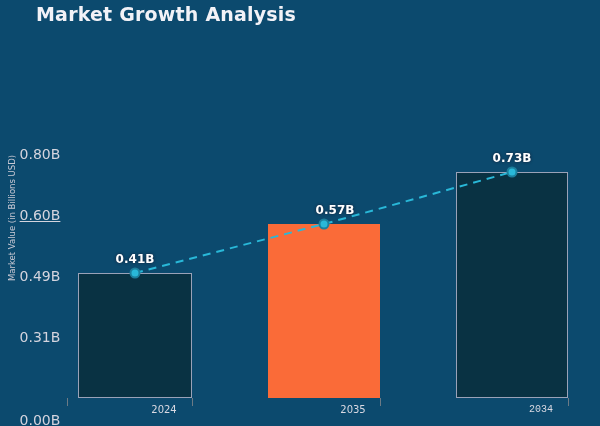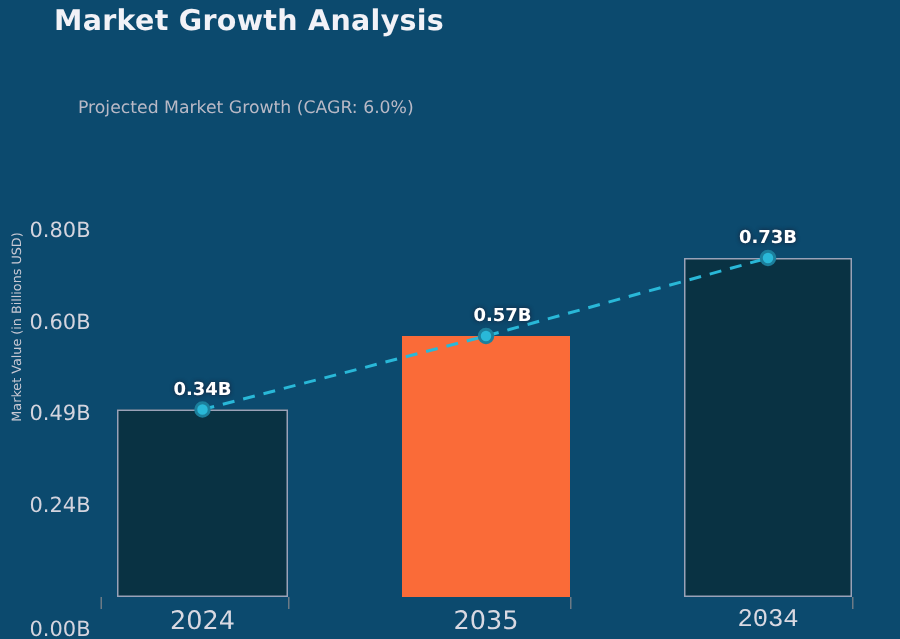--- a/index.html
+++ b/index.html
@@ -57,25 +57,26 @@
   .y-tick-wrap {
     position: absolute;
     left: 0;
     top: 0;
     width: 68px;
     height: 426px;
   }
   .x-tick {
     position: absolute;
     top: 404px;
-    font-size: 17px;
+    font-size: 10px;
     color: #d9d9e2;
     text-align: left;
     transform: translateX(-50%);
     white-space: nowrap;
+    margin-left: 29px;
   }
   .axis-tickmark {
     position: absolute;
     width: 1px;
     background: #6c7a85;
   }
   .bar {
     position: absolute;
     box-sizing: border-box;
   }
@@ -114,50 +115,49 @@
     transform: translate(-50%, -50%);
     box-sizing: border-box;
   }
 </style>
 </head>
 <body>
 
 <div id="chart-root">
 
   <div id="chart-title">Market Growth Analysis</div>
-  <div id="chart-subtitle">Projected Market Growth (CAGR: 6.0%)</div>
 
   <div id="y-axis-label">Market Value (in Billions USD)</div>
 
   <div class="y-tick-wrap">
     <div class="y-tick" style="top:420px;">0.00B</div>
-    <div class="y-tick" style="top:337px;">0.24B</div>
+    <div class="y-tick" style="top:337px;">0.31B</div>
     <div class="y-tick" style="top:276px;">0.49B</div>
-    <div class="y-tick" style="top:215px;">0.60B</div>
+    <div class="y-tick" style="top:215px;text-decoration:underline;">0.60B</div>
     <div class="y-tick" style="top:154px;">0.80B</div>
   </div>
 
   <div class="axis-tickmark" style="left:67px; top:398px; height:8px;"></div>
   <div class="axis-tickmark" style="left:192px; top:398px; height:8px;"></div>
   <div class="axis-tickmark" style="left:380px; top:398px; height:8px;"></div>
   <div class="axis-tickmark" style="left:568px; top:398px; height:8px;"></div>
 
   <div class="bar normal" style="left:78px;  top:273px; width:114px; height:125px;"></div>
   <div class="bar highlight" style="left:268px; top:224px; width:112px; height:174px;"></div>
   <div class="bar normal" style="left:456px; top:172px; width:112px; height:226px;"></div>
 
   <svg id="trend-svg">
     <polyline points="135,273 324,224 512,172" fill="none" stroke="#29b8d8" stroke-width="2" stroke-dasharray="8,6" stroke-linecap="butt"></polyline>
   </svg>
 
   <div class="marker-dot" style="left:135px; top:273px;"></div>
   <div class="marker-dot" style="left:324px; top:224px;"></div>
   <div class="marker-dot" style="left:512px; top:172px;"></div>
 
-  <div class="value-label" style="left:135px; top:266px;">0.34B</div>
+  <div class="value-label" style="left:135px; top:266px;">0.41B</div>
   <div class="value-label" style="left:335px; top:217px;">0.57B</div>
   <div class="value-label" style="left:512px; top:165px;">0.73B</div>
 
   <div class="x-tick" style="left:135px;">2024</div>
   <div class="x-tick" style="left:324px;">2035</div>
   <div class="x-tick" style="left:512px;font-family:Liberation Mono, monospace;">2034</div>
 
 </div>
 
 </body></html>

